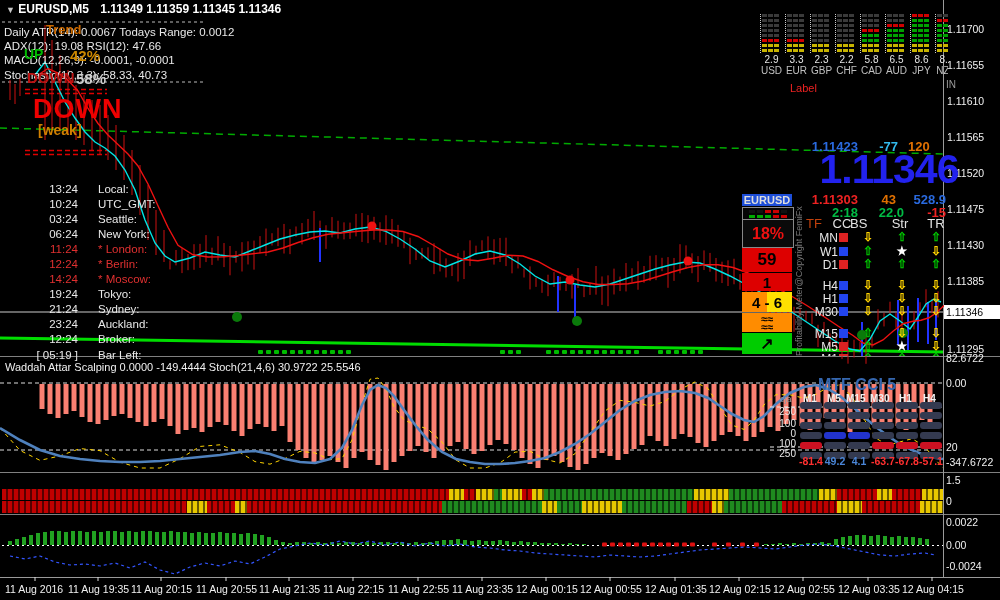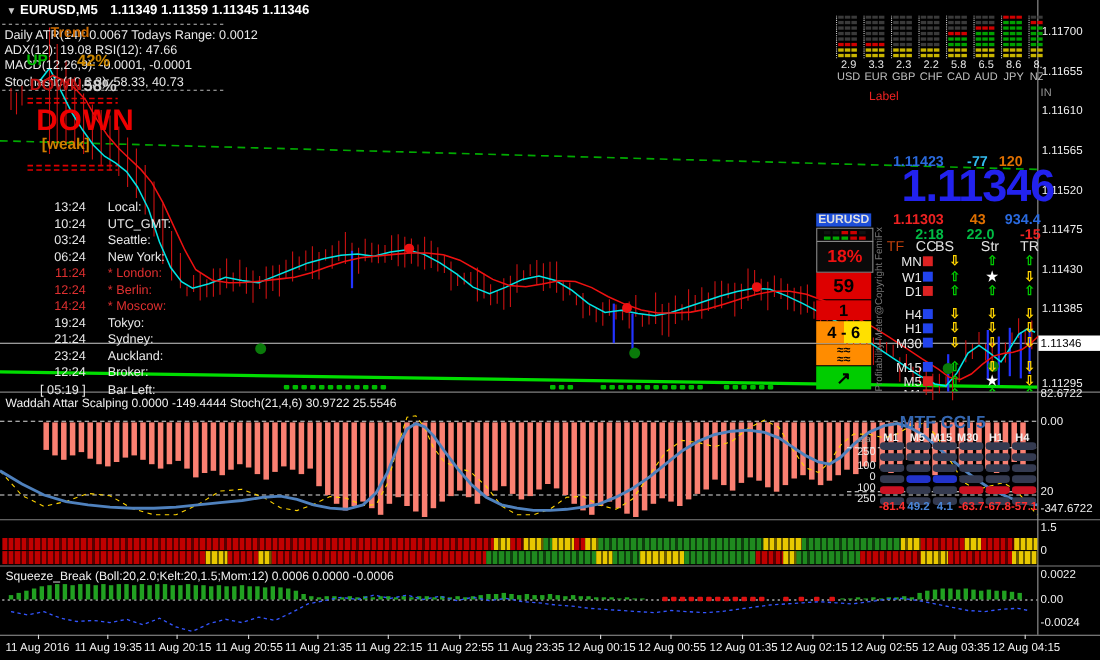--- a/index.html
+++ b/index.html
@@ -945,21 +945,21 @@
     </div>
   <div class="abs" style="left:790px;top:82px;color:#ee2222;font-size:11px;">Label</div>
   <div class="abs" style="left:946px;top:79px;color:#9a9a9a;font-size:10px;">IN</div>
 
   <div class="abs" style="left:760px;top:139px;width:98px;text-align:right;color:#2a6adf;font-size:13px;font-weight:bold;">1.11423</div>
   <div class="abs" style="left:862px;top:139px;width:36px;text-align:right;color:#33bbee;font-size:13px;font-weight:bold;">-77</div>
   <div class="abs" style="left:908px;top:139px;width:38px;text-align:left;color:#e07000;font-size:13px;font-weight:bold;">120</div>
   <div class="abs" style="left:782px;top:146px;width:214px;text-align:center;color:#2222ee;font-size:41px;font-weight:bold;letter-spacing:-1px;">1.11346</div>
   <div class="abs" style="left:760px;top:192px;width:98px;text-align:right;color:#ee2222;font-size:13px;font-weight:bold;">1.11303</div>
   <div class="abs" style="left:862px;top:192px;width:34px;text-align:right;color:#e07000;font-size:13px;font-weight:bold;">43</div>
-  <div class="abs" style="left:900px;top:192px;width:46px;text-align:right;color:#2a6adf;font-size:13px;font-weight:bold;">934.4</div>
+  <div class="abs" style="left:900px;top:192px;width:46px;text-align:right;color:#2a6adf;font-size:13px;font-weight:bold;">528.9</div>
   <div class="abs" style="left:790px;top:205px;width:68px;text-align:right;color:#00bb44;font-size:13px;font-weight:bold;">2:18</div>
   <div class="abs" style="left:862px;top:205px;width:42px;text-align:right;color:#00bb44;font-size:13px;font-weight:bold;">22.0</div>
   <div class="abs" style="left:914px;top:205px;width:32px;text-align:right;color:#ee2222;font-size:13px;font-weight:bold;">-15</div>
 
   <div class="qbox" style="top:194px;height:12px;background:#1d4ed8;color:#ddd;font-size:11px;">EURUSD</div>
   <div class="qbox" id="dotbox" style="top: 207px; height: 11px; background: rgb(5, 5, 5); border: 1px solid rgb(136, 136, 136); flex-direction: column; justify-content: center;">
       <div style="display: flex; gap: 2px; margin: 1px 0px;">
         <div style="width: 6px; height: 3px; background: rgb(17, 17, 17);"></div>
         <div style="width: 6px; height: 3px; background: rgb(17, 17, 17);"></div>
         <div style="width: 6px; height: 3px; background: rgb(204, 0, 0);"></div>
@@ -1148,21 +1148,20 @@
       <div class="gg-seg" style="flex: 0 0 65px; background-color: rgb(31, 138, 31);"></div>
       <div class="gg-seg" style="flex: 0 0 25px; background-color: rgb(192, 0, 0);"></div>
       <div class="gg-seg" style="flex: 0 0 12px; background-color: rgb(232, 200, 0);"></div>
       <div class="gg-seg" style="flex: 0 0 58px; background-color: rgb(31, 138, 31);"></div>
       <div class="gg-seg" style="flex: 0 0 55px; background-color: rgb(192, 0, 0);"></div>
       <div class="gg-seg" style="flex: 0 0 25px; background-color: rgb(232, 200, 0);"></div>
       <div class="gg-seg" style="flex: 0 0 58px; background-color: rgb(192, 0, 0);"></div>
       <div class="gg-seg" style="flex: 0 0 25px; background-color: rgb(232, 200, 0);"></div>
     </div>
 
-  <div class="abs hdr" style="left:5px;top:518px;">Squeeze_Break (Boll:20,2.0;Kelt:20,1.5;Mom:12) 0.0006 0.0000 -0.0006</div>
 
   <div id="paxis">
       <div class="tick-label" style="top: 23px;">1.11700</div>
       <div class="tick-label" style="top: 59px;">1.11655</div>
       <div class="tick-label" style="top: 95px;">1.11610</div>
       <div class="tick-label" style="top: 131px;">1.11565</div>
       <div class="tick-label" style="top: 167px;">1.11520</div>
       <div class="tick-label" style="top: 203px;">1.11475</div>
       <div class="tick-label" style="top: 239px;">1.11430</div>
       <div class="tick-label" style="top: 275px;">1.11385</div>

